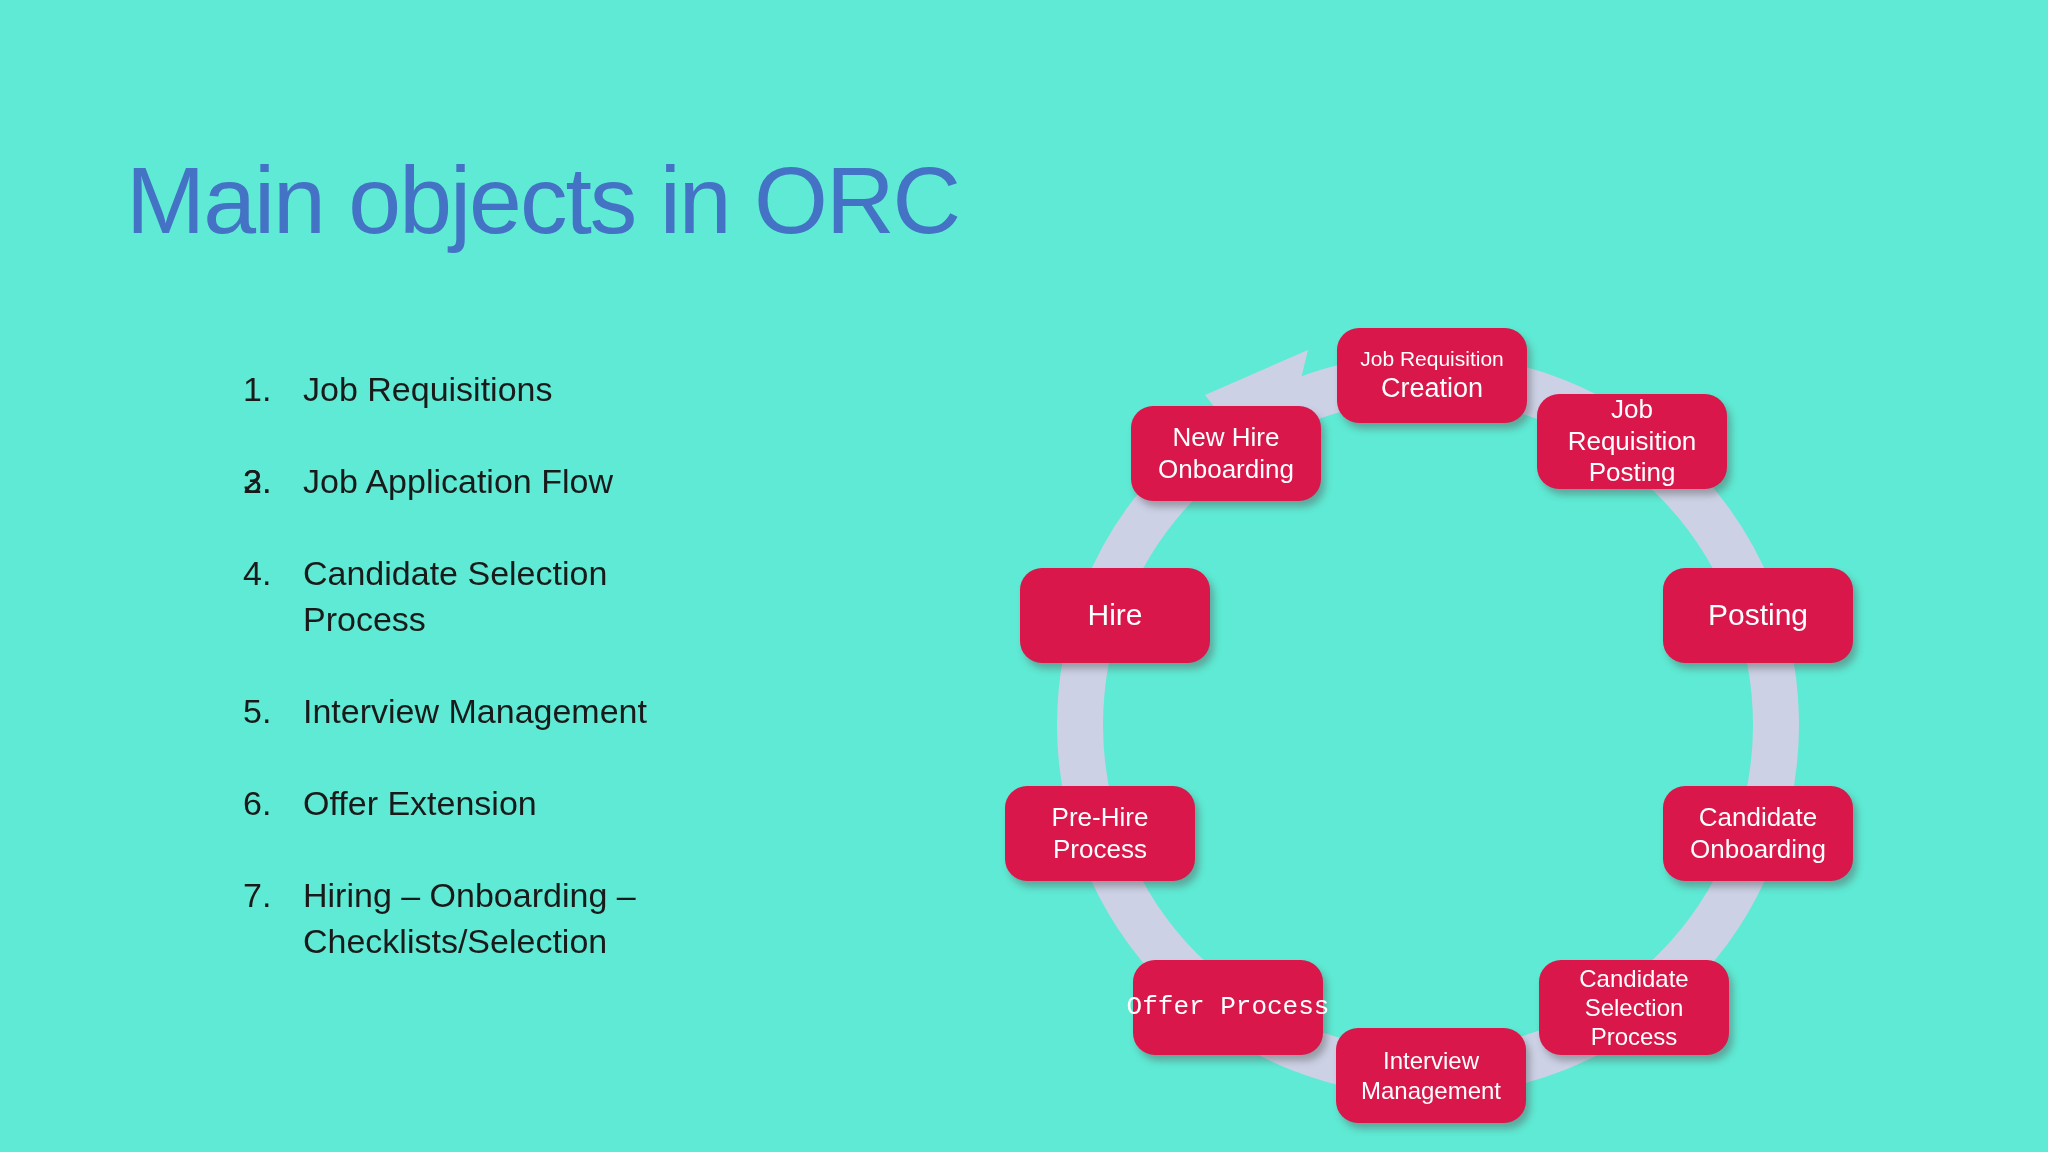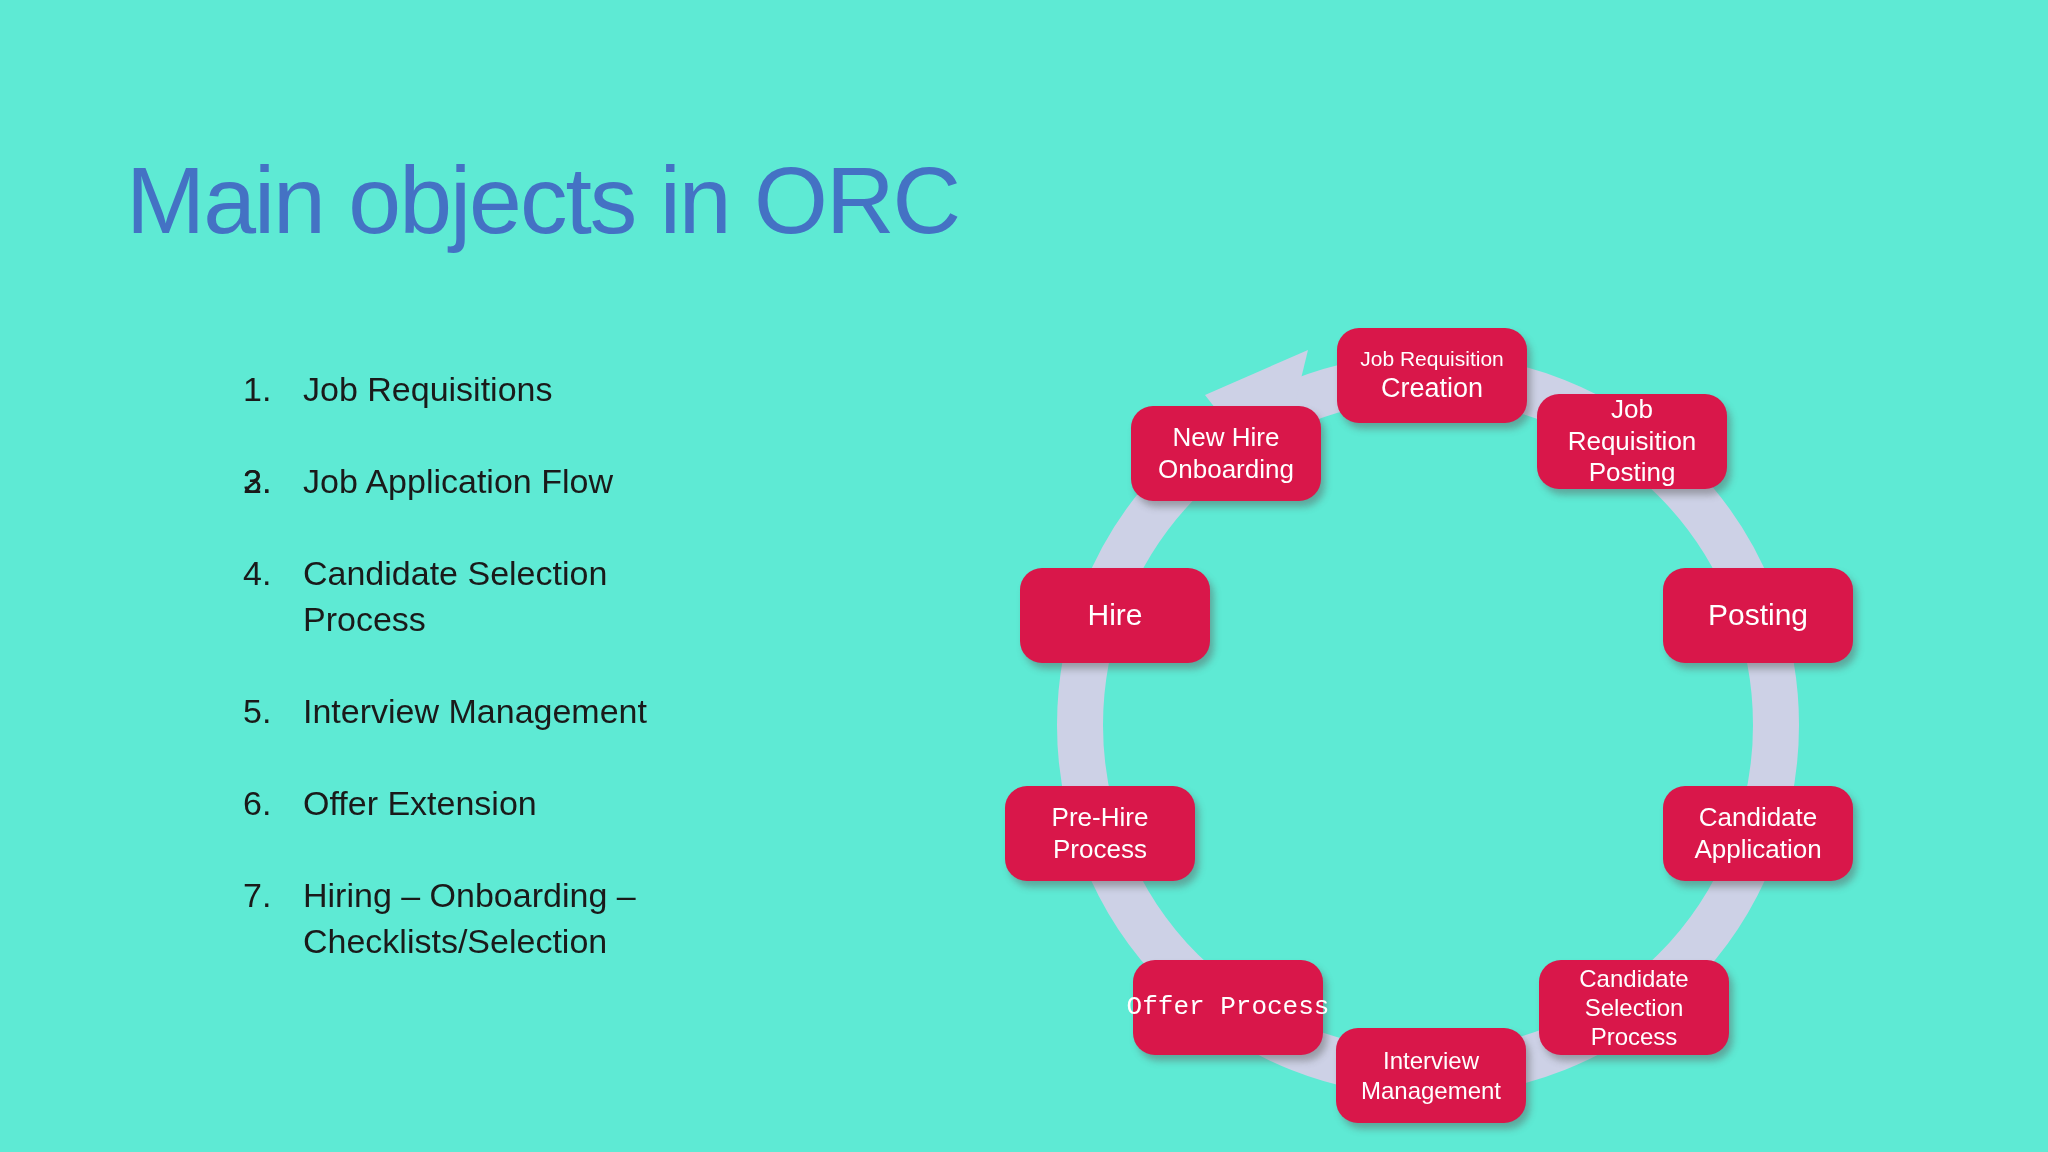--- a/index.html
+++ b/index.html
@@ -134,21 +134,21 @@
 
     <div class="node pos-1">
       <span>Job Requisition Posting</span>
     </div>
 
     <div class="node pos-2">
       <span>Posting</span>
     </div>
 
     <div class="node pos-3">
-      <span>Candidate Application</span>
+      <span>Candidate Onboarding</span>
     </div>
 
     <div class="node pos-4">
       <span>Candidate Selection Process</span>
     </div>
 
     <div class="node pos-5">
       <span>Interview Management</span>
     </div>
 

